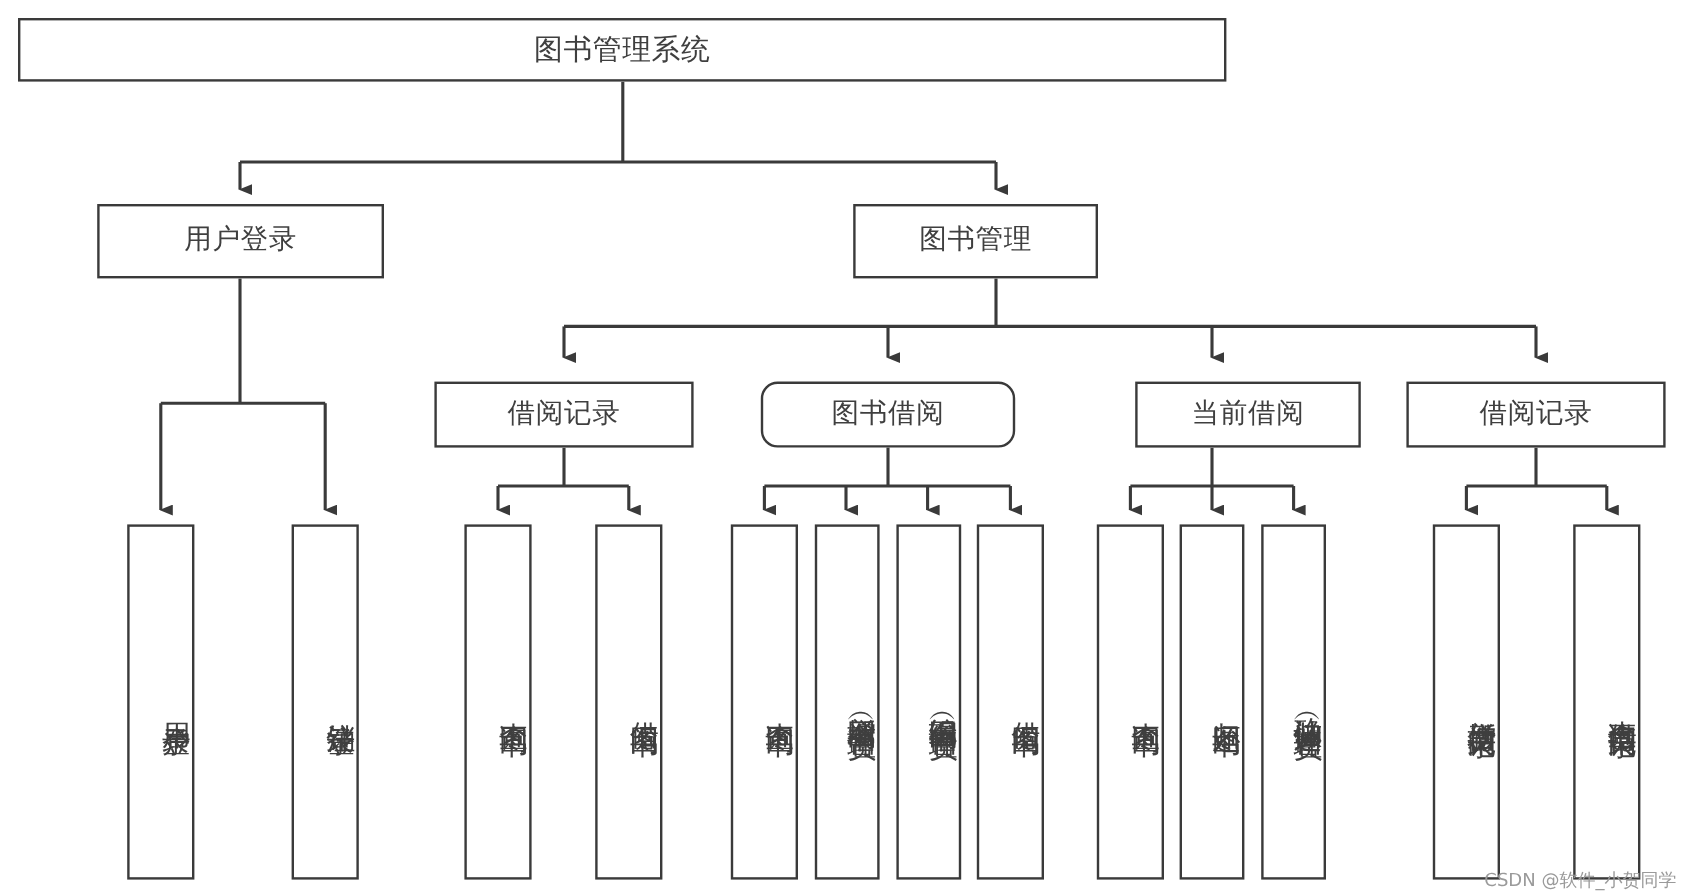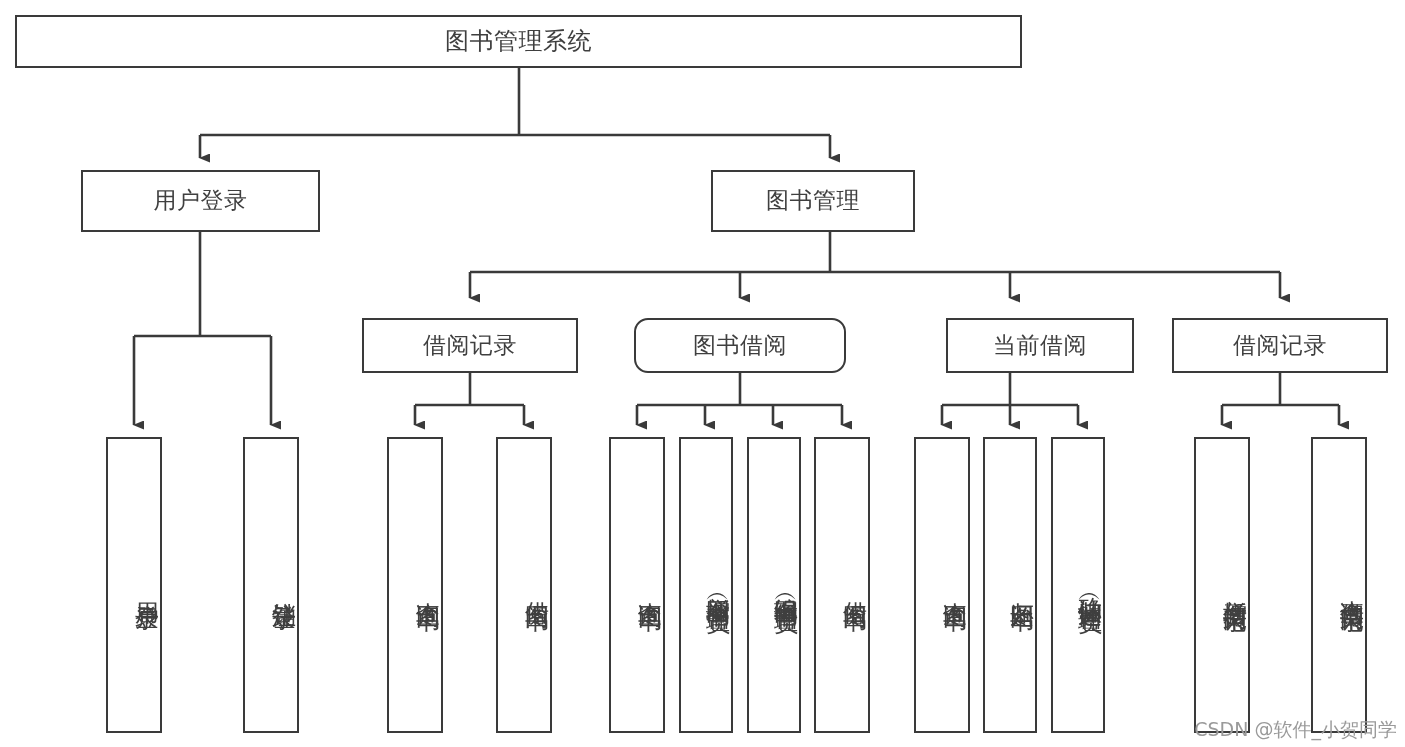--- a/index.html
+++ b/index.html
@@ -55,21 +55,21 @@
     display: block;
     max-height: 100%;
   }
   .node.root {
     font-size: 24px;
   }
   .watermark {
     position: absolute;
     right: 8px;
     bottom: 4px;
-    font-size: 19px;
+    font-size: 15px;
     color: #9a9a9a;
     white-space: nowrap;
     font-family: "DejaVu Sans", "Liberation Sans", sans-serif;
   }
 </style>
 </head>
 <body>
 
 <div id="canvas">
 

